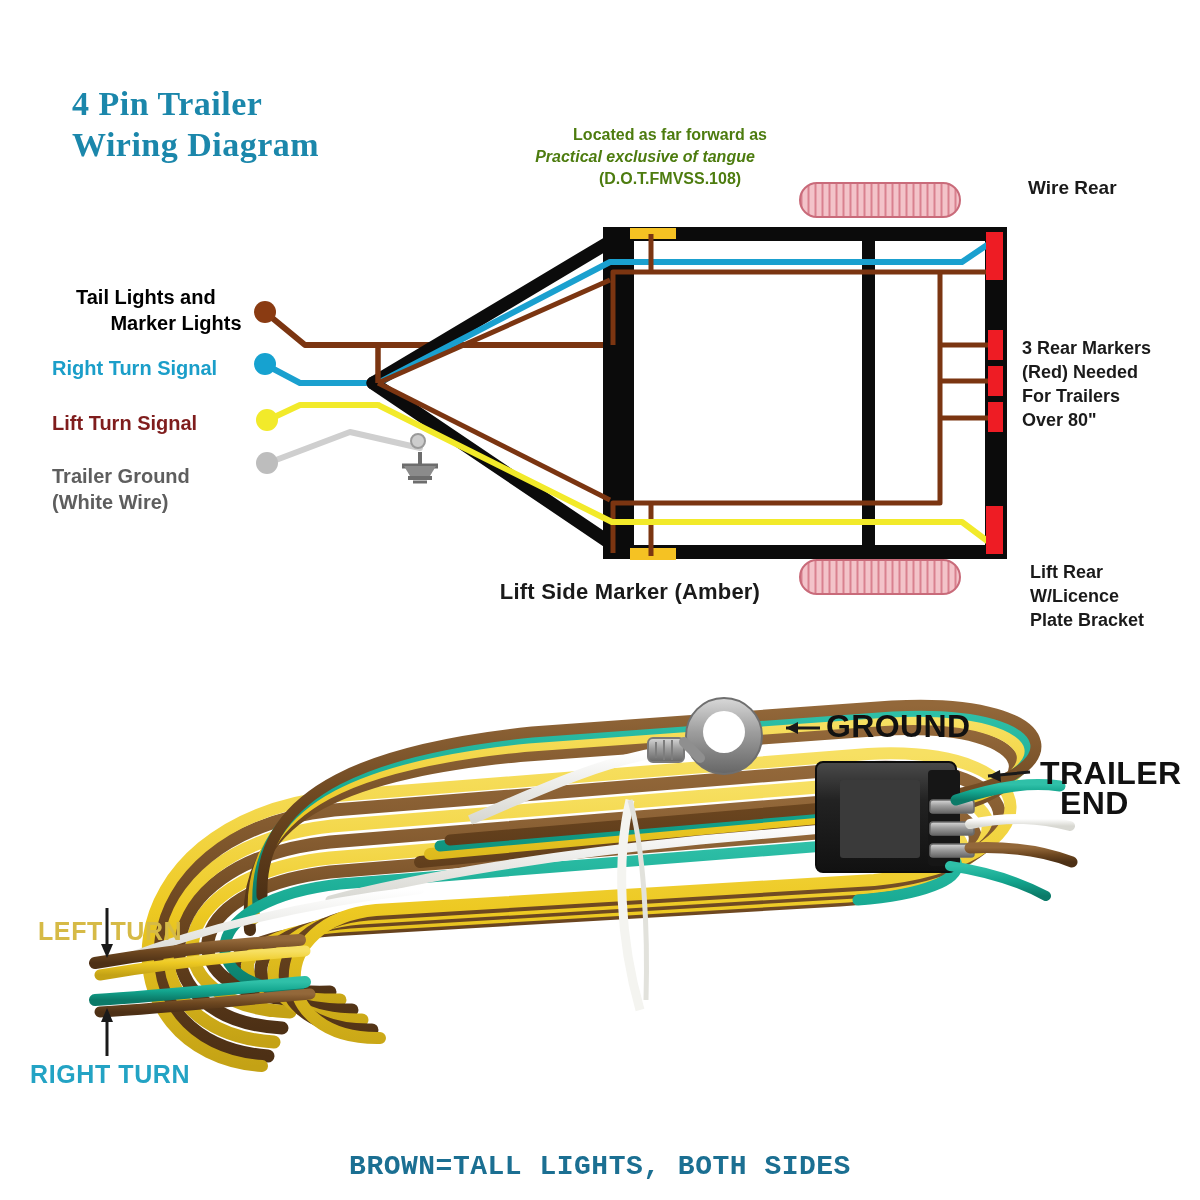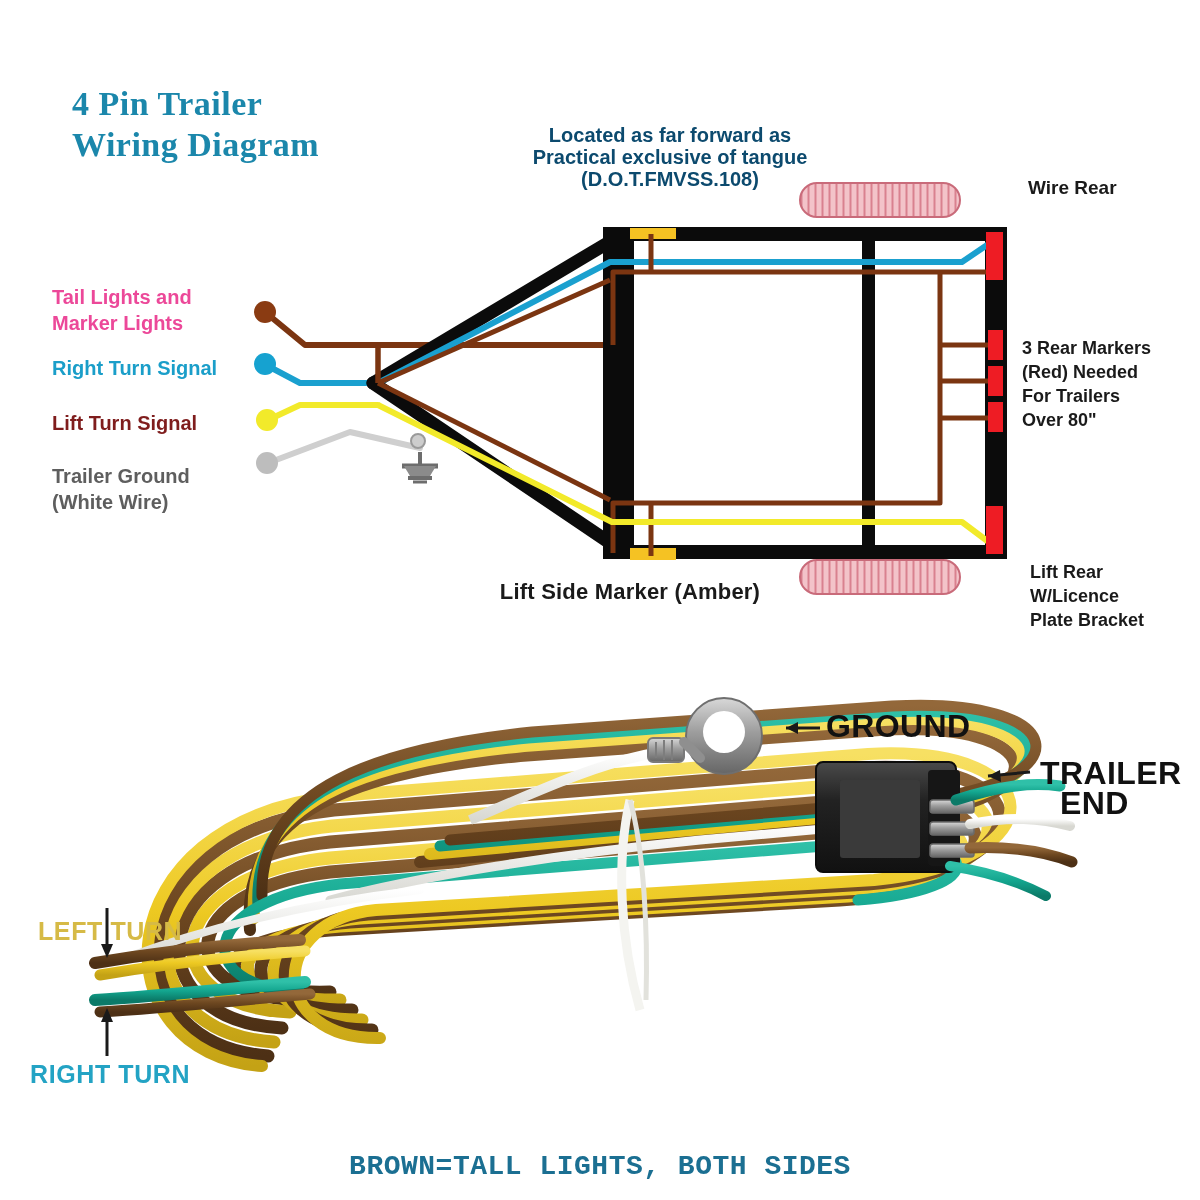--- a/index.html
+++ b/index.html
@@ -11,26 +11,26 @@
   .ttl{position:absolute;font-family:"Liberation Serif",serif;font-weight:bold;
        color:#1b87ab;letter-spacing:.5px;}
   .ttl .l1{display:block;font-size:34px;line-height:40px;}
   .ttl .l2{display:block;font-size:34px;line-height:42px;}
 
   .lbl{position:absolute;font-family:"Liberation Sans",sans-serif;
        font-weight:bold;color:#1a1a1a;}
   .ctr{text-align:center;}
 
   .hdr{font-size:22px;line-height:27px;letter-spacing:.2px;}
-  .sub{font-size:20px;line-height:22px;font-weight:bold;color:#0c4a6e;}
+  .sub{font-size:16px;line-height:22px;font-weight:bold;color:#4d7c0f;}
   .side{font-size:19px;line-height:25px;}
   .mk{font-size:18px;line-height:24px;}
 
   .leg{position:absolute;font-weight:bold;font-size:20px;line-height:26px;}
-  .leg.brown{color:#ec4899;}
+  .leg.brown{color:#000000;margin-left:24px;}
   .leg.blue{color:#1a9ec9;}
   .leg.yellow{color:#7f1d1d;}
   .leg.gray{color:#5e5e5e;font-weight:bold;}
 
   .turn{position:absolute;font-weight:bold;font-size:25px;letter-spacing:.6px;}
   .turn.lt{color:#d6ba46;margin-top:44px;}
   .turn.rt{color:#23a3c4;}
 
   .bigcap{position:absolute;font-family:Liberation Mono, monospace;font-weight:bold;
           font-size:28px;color:#1b6f92;letter-spacing:.5px;white-space:nowrap;margin-top:38px;}
@@ -42,38 +42,38 @@
 <body>
 
 <div class="stage">
 
   <div class="ttl" style="left:72px;top:84px;">
     <span class="l1">4 Pin Trailer</span>
     <span class="l2">Wiring Diagram</span>
   </div>
 
   <div class="lbl sub ctr" style="left:470px;top:124px;width:400px;">Located as far forward as</div>
-  <div class="lbl sub ctr" style="left:470px;top:146px;width:400px;">Practical exclusive of tangue</div>
+  <div class="lbl sub ctr" style="left:445px;top:146px;width:400px;font-style:italic;">Practical exclusive of tangue</div>
   <div class="lbl sub ctr" style="left:470px;top:168px;width:400px;">(D.O.T.FMVSS.108)</div>
 
   <div class="lbl hdr ctr" style="left:420px;top:578px;width:420px;">Lift Side Marker (Amber)</div>
 
   <div class="lbl side" style="left:1028px;top:175px;width:165px;">Wire Rear</div>
 
   <div class="lbl mk" style="left:1022px;top:336px;width:175px;">3 Rear Markers</div>
   <div class="lbl mk" style="left:1022px;top:360px;width:175px;">(Red) Needed</div>
   <div class="lbl mk" style="left:1022px;top:384px;width:175px;">For Trailers</div>
   <div class="lbl mk" style="left:1022px;top:408px;width:175px;">Over 80"</div>
 
   <div class="lbl mk" style="left:1030px;top:560px;width:170px;">Lift Rear</div>
   <div class="lbl mk" style="left:1030px;top:584px;width:170px;">W/Licence</div>
   <div class="lbl mk" style="left:1030px;top:608px;width:170px;">Plate Bracket</div>
 
   <div class="leg brown" style="left:52px;top:284px;width:200px;">Tail Lights and</div>
-  <div class="leg brown" style="left:52px;top:310px;width:200px;">Marker Lights</div>
+  <div class="leg brown" style="left:52px;top:310px;width:200px;text-align:center;">Marker Lights</div>
 
   <div class="leg blue" style="left:52px;top:355px;width:210px;">Right Turn Signal</div>
 
   <div class="leg yellow" style="left:52px;top:410px;width:210px;">Lift Turn Signal</div>
 
   <div class="leg gray" style="left:52px;top:463px;width:210px;">Trailer Ground</div>
   <div class="leg gray" style="left:52px;top:489px;width:210px;">(White Wire)</div>
 
   <svg class="layer" viewBox="0 0 1200 1200">
     <defs>

